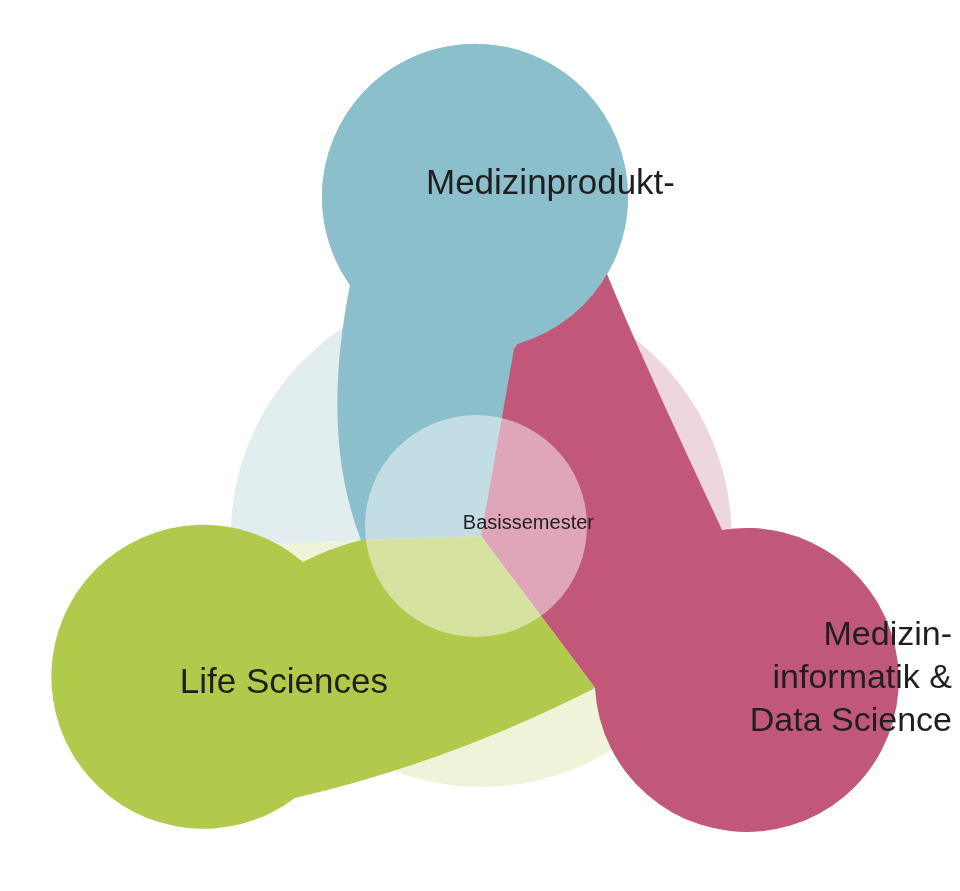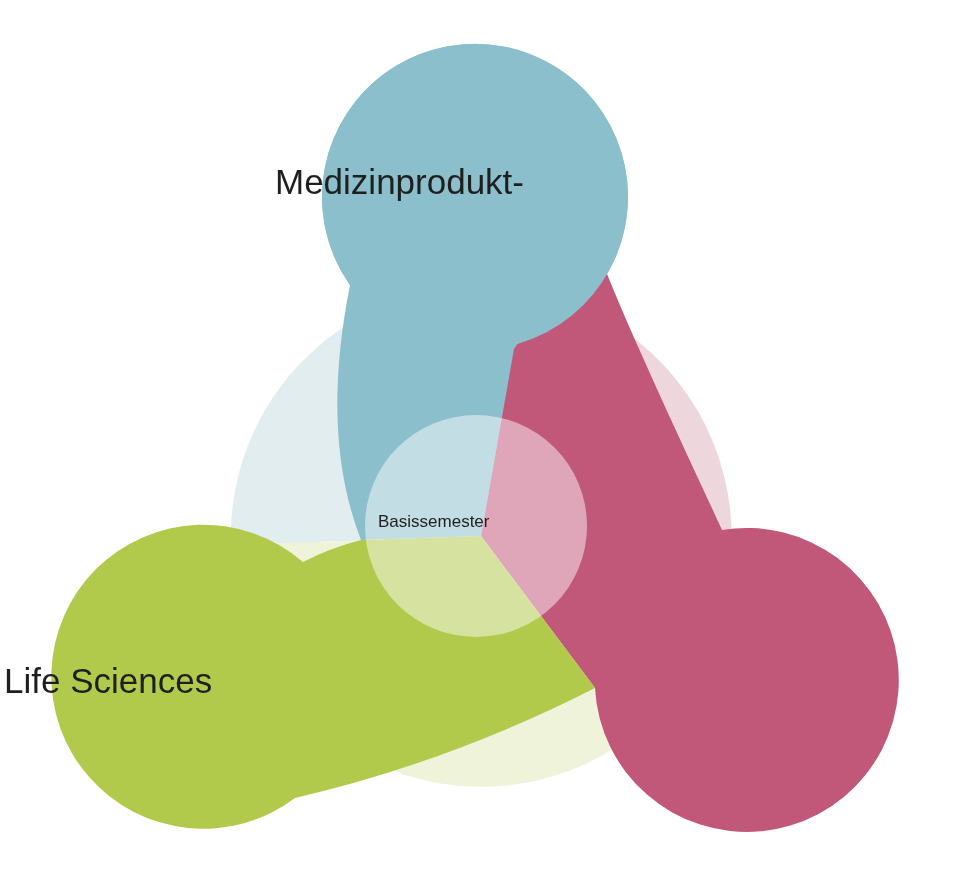--- a/index.html
+++ b/index.html
@@ -15,40 +15,40 @@
     background: #ffffff;
     overflow: hidden;
   }
   .stage svg {
     position: absolute;
     left: 0;
     top: 0;
   }
   .label {
     position: absolute;
-    text-align: left;
+    text-align: right;
     color: #1f1f1f;
     font-weight: 400;
   }
   .label span { display: block; }
   .label-top {
     left: 275px; top: 160px; width: 400px;
     font-size: 35px; line-height: 44px;
   }
   .label-left {
-    left: 4px; top: 659px; width: 360px;
+    left: 28px; top: 659px; width: 360px;
     font-size: 35px; line-height: 44px;
   }
   .label-right {
     left: 552px; top: 612px; width: 400px;
     font-size: 34px; line-height: 43px;
   }
   .label-center {
-    left: 378px; top: 507px; width: 200px;
-    font-size: 17px; line-height: 30px;
+    left: 394px; top: 507px; width: 200px;
+    font-size: 20px; line-height: 30px;
   }
 </style>
 </head>
 <body>
 
 <div class="stage">
 
   <svg width="960" height="891" viewBox="0 0 960 891">
 
     <path d="M481,536 L524,290 A250,250 0 0 1 632,736 Z" fill="#EDD6DC"></path>
@@ -67,18 +67,23 @@
   </svg>
 
   <div class="label label-top">
     <span>Medizinprodukt-</span>
   </div>
 
   <div class="label label-left">
     <span>Life Sciences</span>
   </div>
 
+  <div class="label label-right">
+    <span>Medizin-</span>
+    <span>informatik &amp;</span>
+    <span>Data Science</span>
+  </div>
 
   <div class="label label-center">
     <span>Basissemester</span>
   </div>
 
 </div>
 
 </body></html>

